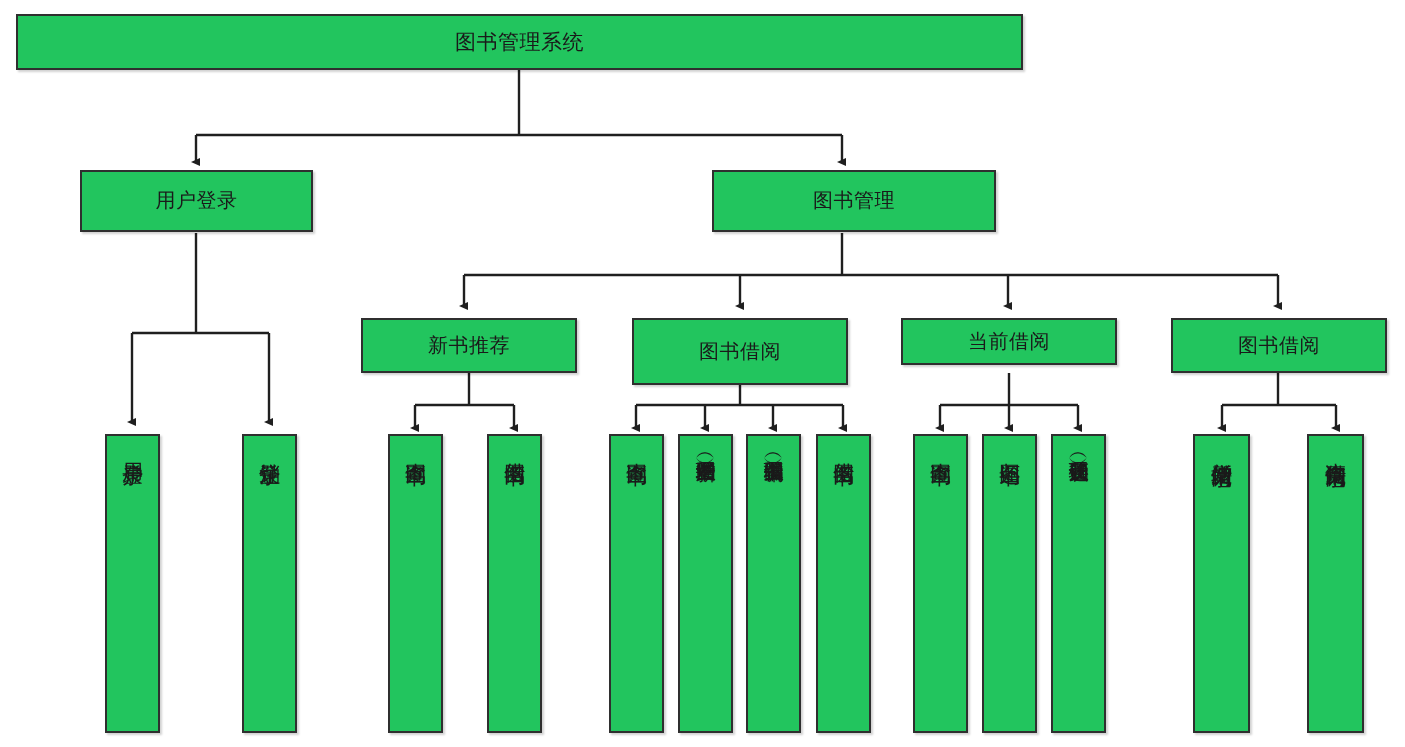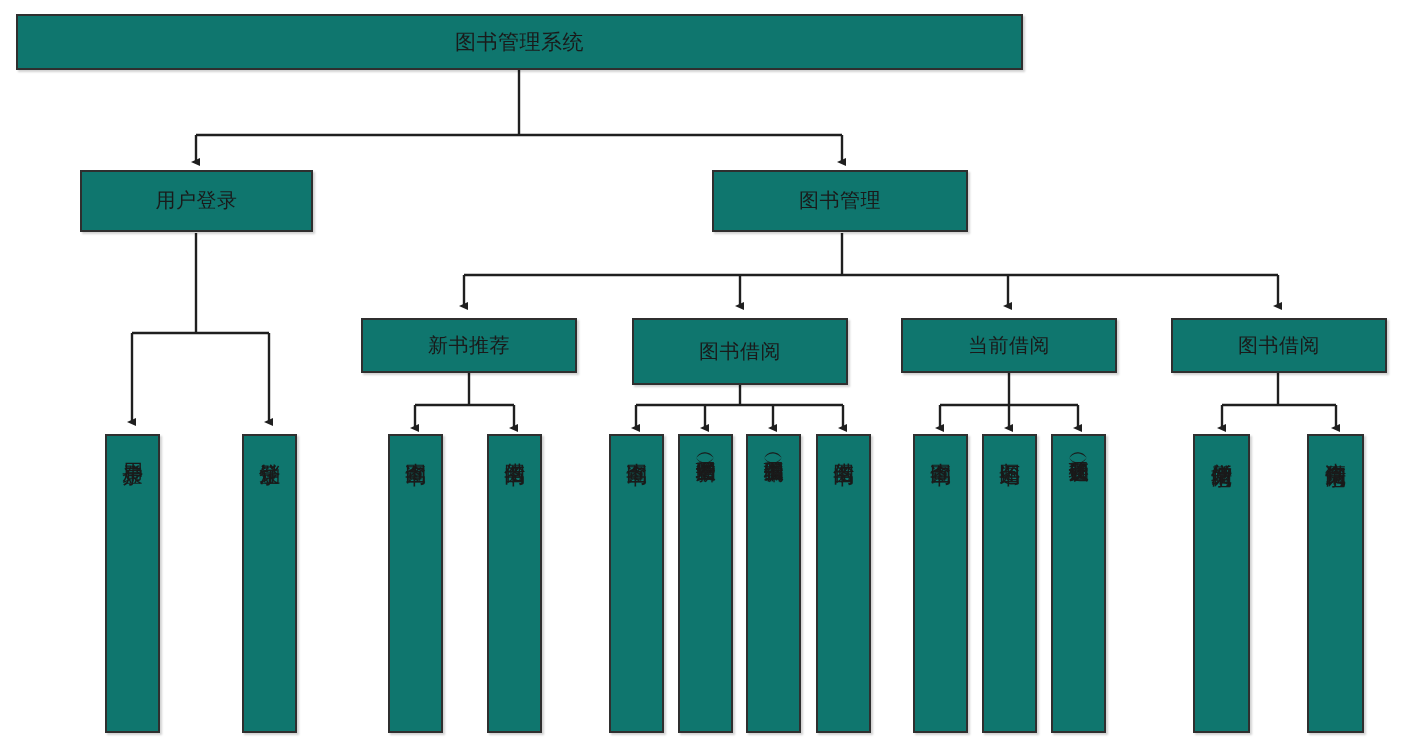--- a/index.html
+++ b/index.html
@@ -21,21 +21,21 @@
   #diagram-svg {
     position: absolute;
     left: 0;
     top: 0;
     width: 1405px;
     height: 747px;
   }
   .node-box {
     position: absolute;
     box-sizing: border-box;
-    background: #0f766e;
+    background: #22c55e;
     border: 2px solid #2f2f2f;
     box-shadow: 2px 2px 2px rgba(0,0,0,0.18);
     display: flex;
     align-items: center;
     justify-content: center;
     color: #1a1a1a;
   }
   .node-label {
     display: block;
     text-align: center;
@@ -134,33 +134,33 @@
   </svg>
 
   <div class="node-box root horizontal" style="left:16px; top:14px; width:1007px; height:56px;">
     <span class="node-label">图书管理系统</span>
   </div>
 
   <div class="node-box horizontal" style="left:80px; top:170px; width:233px; height:62px;">
     <span class="node-label">用户登录</span>
   </div>
 
-  <div class="node-box horizontal" style="left:712px; top:170px; width:256px; height:62px;">
+  <div class="node-box horizontal" style="left:712px; top:170px; width:284px; height:62px;">
     <span class="node-label">图书管理</span>
   </div>
 
   <div class="node-box horizontal" style="left:361px; top:318px; width:216px; height:55px;">
     <span class="node-label">新书推荐</span>
   </div>
 
   <div class="node-box horizontal" style="left:632px; top:318px; width:216px; height:67px;">
     <span class="node-label">图书借阅</span>
   </div>
 
-  <div class="node-box horizontal" style="left:901px; top:318px; width:216px; height:55px;">
+  <div class="node-box horizontal" style="left:901px; top:318px; width:216px; height:47px;">
     <span class="node-label">当前借阅</span>
   </div>
 
   <div class="node-box horizontal" style="left:1171px; top:318px; width:216px; height:55px;">
     <span class="node-label">图书借阅</span>
   </div>
 
   <div class="node-box vertical" style="left:105px; top:434px; width:55px; height:299px;">
     <span class="node-label">用户登录</span>
   </div>

